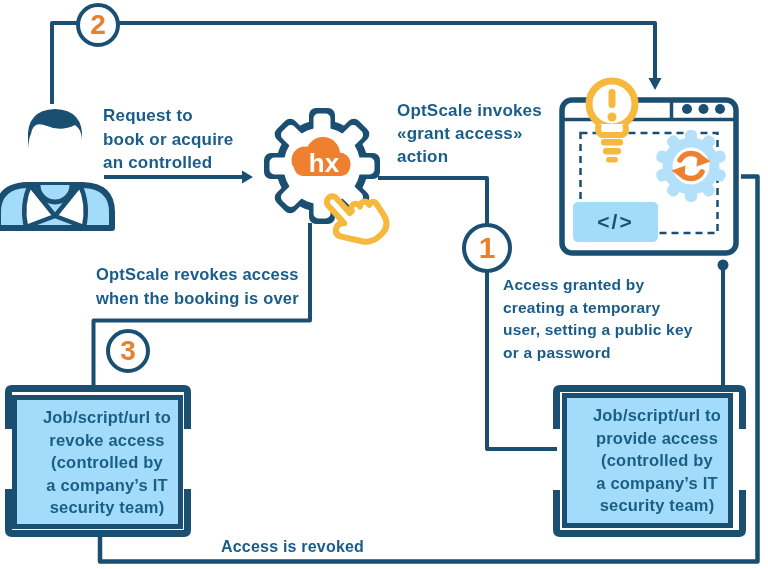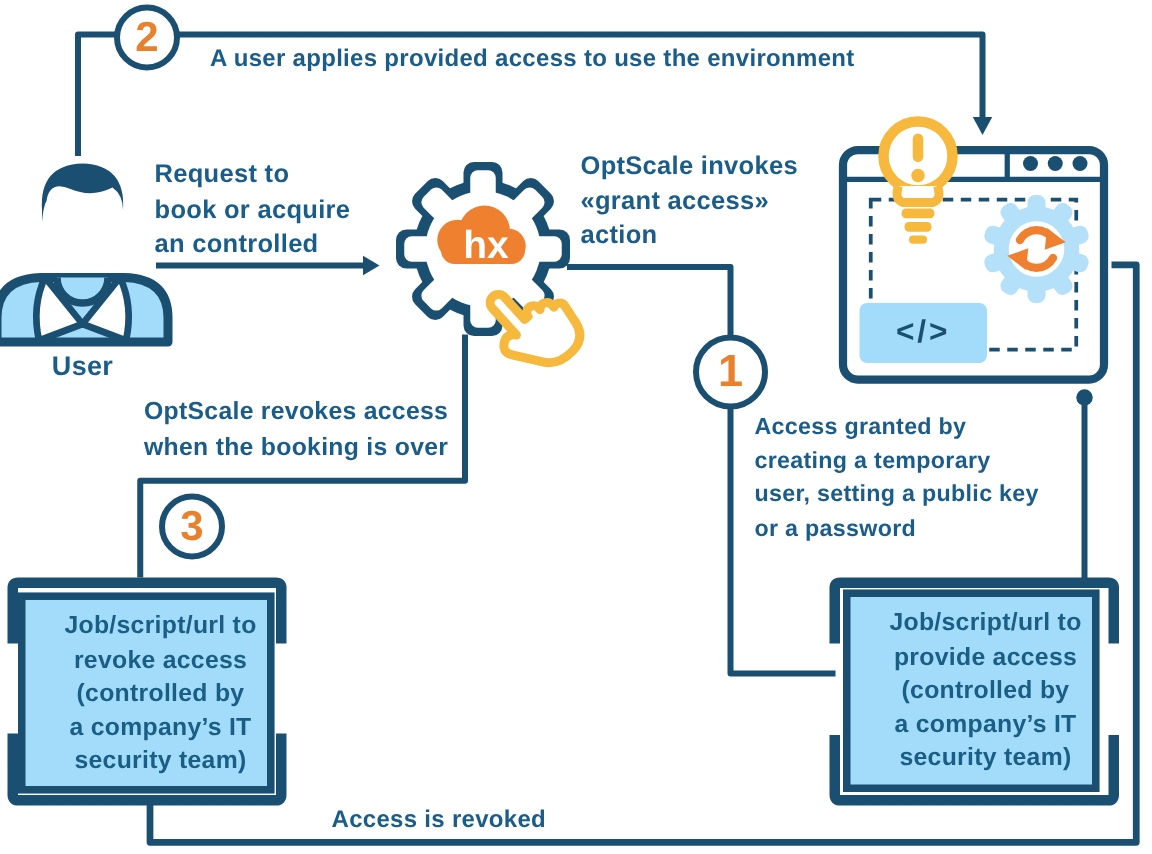--- a/index.html
+++ b/index.html
@@ -152,35 +152,33 @@
   <div class="badge" style="left:76px;top:3px;width:44px;height:44px;font-size:28px;">
     <span>2</span>
   </div>
   <div class="badge" style="left:462px;top:223px;width:50px;height:50px;font-size:30px;">
     <span>1</span>
   </div>
   <div class="badge" style="left:106px;top:329px;width:44px;height:44px;font-size:28px;">
     <span>3</span>
   </div>
 
-  <div class="t" style="left:140px;top:31px;font-size:16px;">A user applies provided access to use the environment</div>
   <div class="t" style="left:103px;top:104px;font-size:17px;line-height:23.5px;">Request to
 book or acquire
 an controlled</div>
-  <div class="t" style="left:387px;top:99px;font-size:17px;line-height:23px;">OptScale invokes
+  <div class="t" style="left:397px;top:99px;font-size:17px;line-height:23px;">OptScale invokes
 «grant access»
 action</div>
   <div class="t" style="left:96px;top:262px;font-size:16.5px;line-height:24px;">OptScale revokes access
 when the booking is over</div>
   <div class="t" style="left:503px;top:274px;font-size:15.5px;line-height:22.5px;">Access granted by
 creating a temporary
 user, setting a public key
 or a password</div>
   <div class="t" style="left:221px;top:538px;font-size:16px;">Access is revoked</div>
-  <div class="t" style="left:12px;top:234px;width:86px;text-align:center;font-size:18px;">User</div>
 
   <div class="bluebox" style="left:12px;top:395px;width:171px;height:134px;">Job/script/url to
 revoke access
 (controlled by
 a company’s IT
 security team)</div>
   <div class="bluebox" style="left:562px;top:393px;width:171px;height:135px;">Job/script/url to
 provide access
 (controlled by
 a company’s IT

